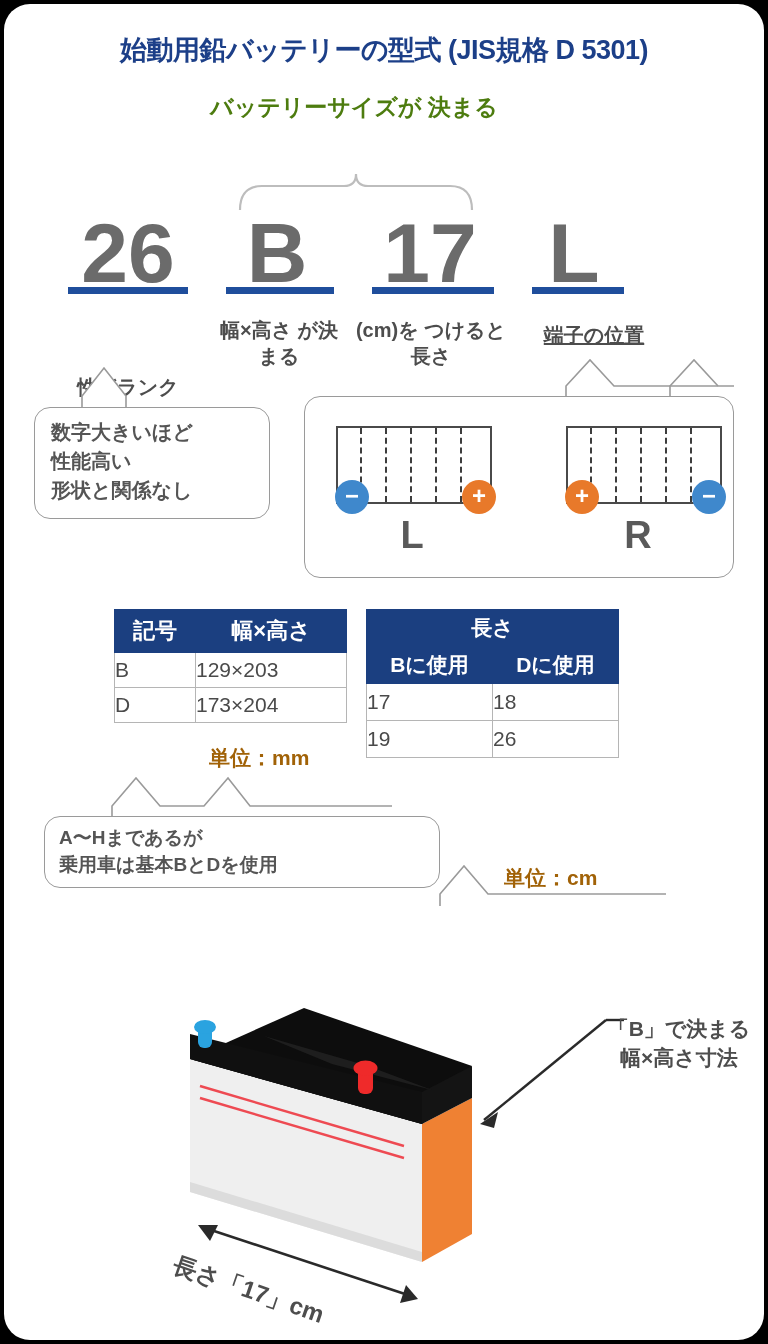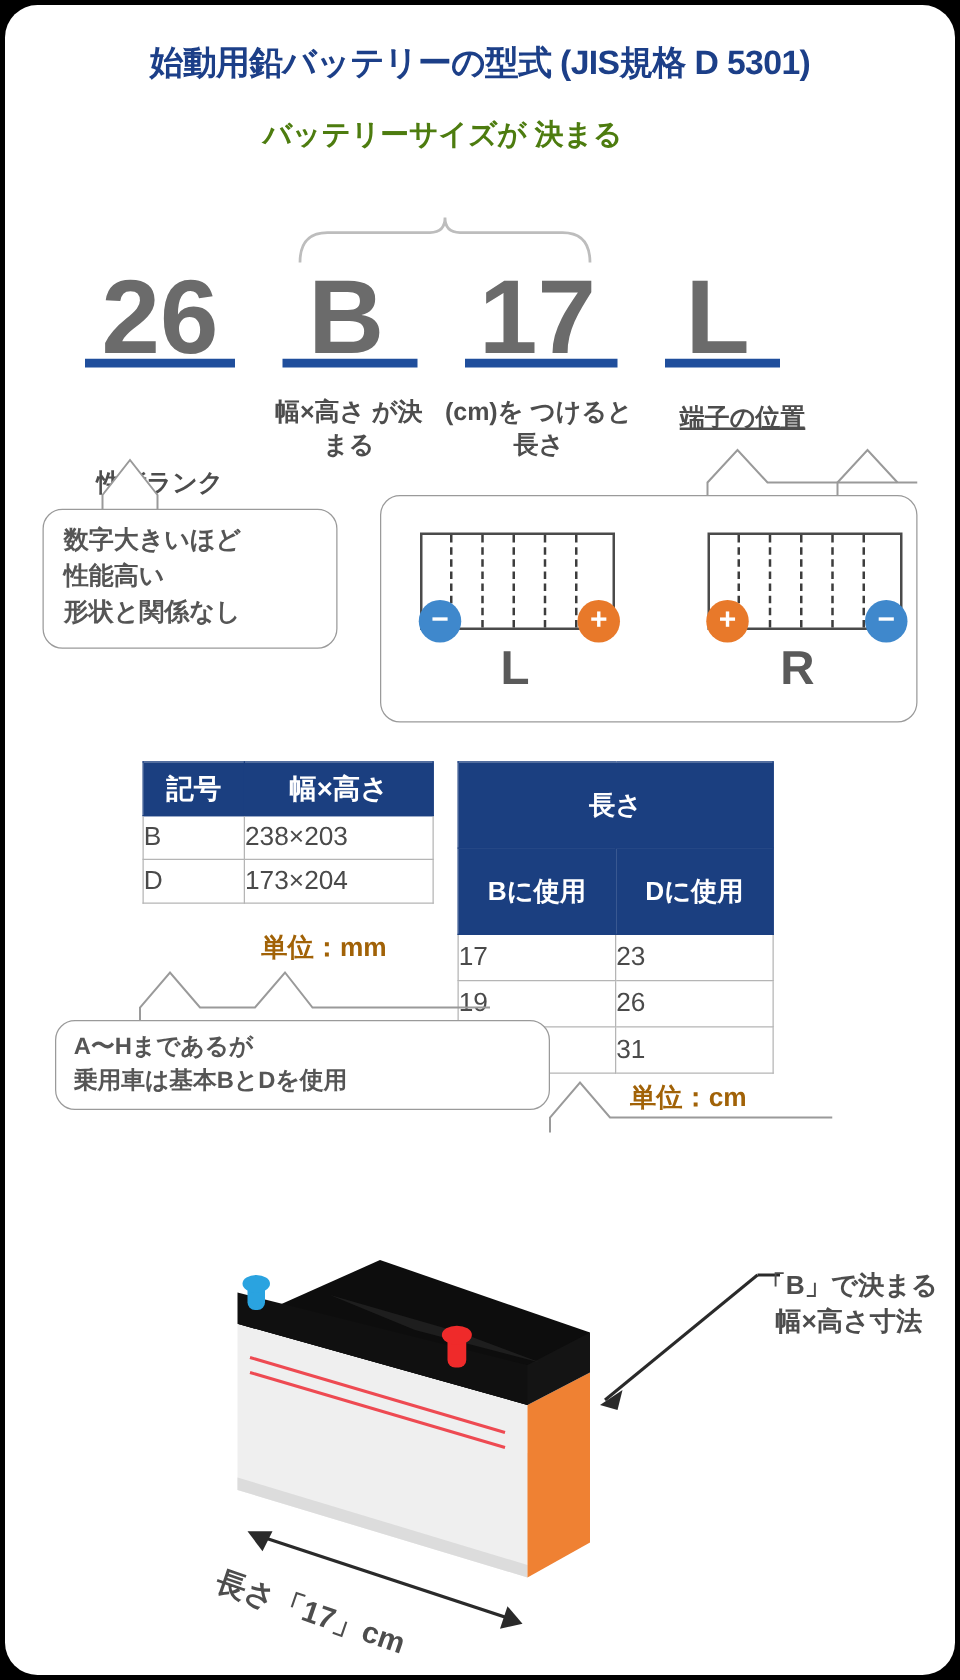--- a/index.html
+++ b/index.html
@@ -22,21 +22,21 @@
   .term{position:absolute;width:34px;height:34px;border-radius:50%;color:#fff;font-size:24px;font-weight:bold;text-align:center;line-height:31px;}
   .lr{position:absolute;font-size:38px;font-weight:bold;color:#5a5a5a;text-align:center;width:60px;}
   table{border-collapse:collapse;position:absolute;}
   table td,table th{border:1.4px solid #b5b5b5;font-weight:normal;color:#4a4a4a;}
   thead th{background:#1b3f80;color:#fff;font-weight:bold;border-color:#1b3f80;}
   #t1{left:110px;top:605px;}
   #t1 th{font-size:22px;padding:6px 0;}
   #t1 td{font-size:21px;padding:5px 0;}
   #t1 .c1{width:80px;} #t1 .c2{width:150px;}
   #t2{left:362px;top:605px;}
-  #t2 th{font-size:21px;padding:20px 0;}
+  #t2 th{font-size:21px;padding:4px 0;}
   #t2 td{font-size:21px;padding:6px 0;height:20px;}
   #t2 .c1,#t2 .c2{width:125px;}
   .unit{position:absolute;font-size:21px;font-weight:bold;color:#a16207;}
   #batt-label{left:590px;top:1010px;width:170px;font-size:21px;font-weight:bold;color:#4d4d4d;line-height:1.4;text-align:center;}
   #len-label{position:absolute;left:175px;top:1245px;font-size:24px;font-weight:bold;color:#4d4d4d;transform:rotate(19deg);transform-origin:left top;white-space:nowrap;}
 </style>
 </head>
 <body>
 
 <div id="card">
@@ -107,21 +107,21 @@
   <table id="t1">
     <thead>
         <tr>
       <th class="c1">記号</th>
       <th class="c2">幅×高さ</th>
     </tr>
       </thead>
     <tbody>
       <tr>
         <td>B</td>
-        <td>238×203</td>
+        <td>129×203</td>
       </tr>
       <tr>
         <td>D</td>
         <td>173×204</td>
       </tr>
     </tbody>
   </table>
   <div class="unit" style="left:205px;top:740px;">単位：mm</div>
 
   <table id="t2">
@@ -130,29 +130,25 @@
           <th colspan="2">長さ</th>
         </tr>
       <tr>
         <th class="c1">Bに使用</th>
         <th class="c2">Dに使用</th>
       </tr>
     </thead>
     <tbody>
       <tr>
         <td>17</td>
-        <td>23</td>
+        <td>18</td>
       </tr>
       <tr>
         <td>19</td>
         <td>26</td>
-      </tr>
-      <tr>
-        <td>20</td>
-        <td>31</td>
       </tr>
     </tbody>
   </table>
   <div class="unit" style="left:500px;top:860px;">単位：cm</div>
 
   <svg class="abs" style="left:40px;top:768px;width:348px;height:48px;">
     <path d="M68,46 L68,34 L92,6 L116,34 L160,34 L184,6 L206,34 L348,34" fill="none" stroke="#9a9a9a" stroke-width="1.6"></path>
   </svg>
   <div class="bubble" id="b3" style="white-space:pre-line;">A〜Hまであるが
 乗用車は基本BとDを使用</div>

